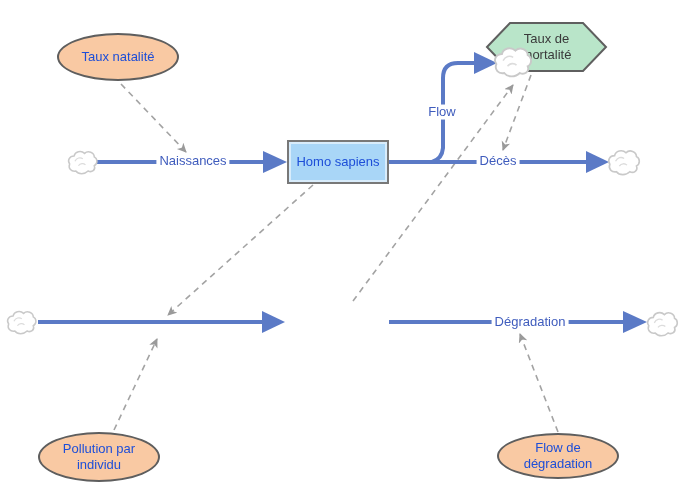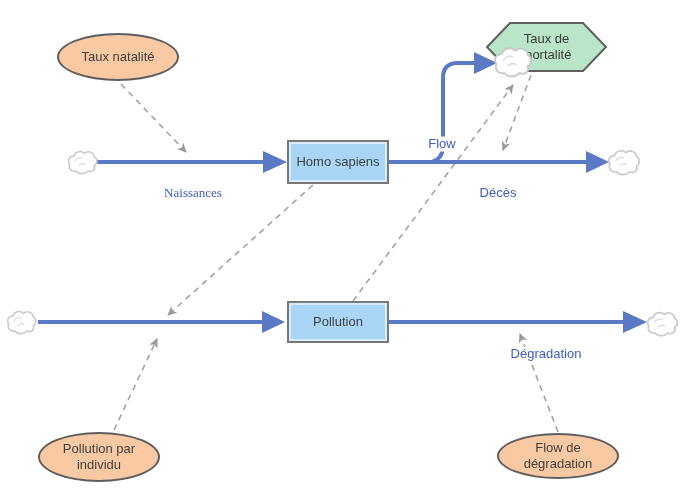--- a/index.html
+++ b/index.html
@@ -6,41 +6,41 @@
   body{
     width:685px;height:504px;position:relative;background:#ffffff;
     font-family:"Liberation Sans", sans-serif;overflow:hidden;
   }
   #canvas{position:relative;width:685px;height:504px;}
   svg.layer{position:absolute;left:0;top:0;pointer-events:none;}
   svg.layer .hit{pointer-events:all;}
 
   
   .node{position:absolute;display:flex;align-items:center;justify-content:center;
-        box-sizing:border-box;text-align:center;color:#404040;font-size:13px;}
+        box-sizing:border-box;text-align:center;color:#1d4ed8;font-size:13px;}
   .stock{
     background:#a9d6f7;border:2px solid #787878;
     box-shadow:inset 0 0 0 2px rgba(255,255,255,.55);
   }
   .variable{
     background:#f9c9a3;border:2px solid #5e5e5e;border-radius:50%;
   }
   .hex-text{position:absolute;display:flex;align-items:center;justify-content:center;
         text-align:center;color:#3a3a3a;font-size:13px;line-height:1.25;}
   .hex-text span{width:68px;}
 
   .node-label{line-height:1.2;}
   .w-narrow span{display:inline-block;width:92px;}
   .w-taux span{display:inline-block;width:84px;}
 
   
   .flow-label{
     position:absolute;transform:translate(-50%,-50%);
     color:#3f5cbd;font-size:13px;background:#ffffff;padding:0 3px;
-    white-space:nowrap;z-index:30;line-height:1.15;margin-top:32px;
+    white-space:nowrap;z-index:30;line-height:1.15;
   }
   .flow-label.wrap{white-space:normal;width:62px;text-align:center;}
 
   .shape-z{z-index:20;}
   .clouds-z{z-index:40;}
   .lines-z{z-index:10;}
 </style>
 </head>
 <body>
 
@@ -75,44 +75,41 @@
     <path class="hit" d="M389,322 L624,322" stroke="#5b7ac6" stroke-width="4" fill="none"></path>
     <polygon points="647,322 623,311 623,333" fill="#5b7ac6"></polygon>
 
     <polygon class="hit" points="487,47 510,23 583,23 606,47 583,71 510,71" fill="#b9e5c9" stroke="#5f5f5f" stroke-width="2"></polygon>
   </svg>
 
   <div class="node stock shape-z" style="left:287px;top:140px;width:102px;height:44px;">
     <span class="node-label">Homo sapiens</span>
   </div>
 
-  <div class="node stock shape-z" style="left:287px;top:301px;width:102px;height:42px;">
-    <span class="node-label">Pollution</span>
-  </div>
 
   <div class="node variable shape-z" style="left:57px;top:33px;width:122px;height:48px;">
     <span class="node-label">Taux natalité</span>
   </div>
 
   <div class="node variable w-narrow shape-z" style="left:38px;top:432px;width:122px;height:50px;align-items:center;">
     <span class="node-label">Pollution par individu</span>
   </div>
 
   <div class="node variable w-taux shape-z" style="left:497px;top:433px;width:122px;height:46px;">
     <span class="node-label">Flow de dégradation</span>
   </div>
 
   <div class="hex-text shape-z" style="left:486px;top:22px;width:121px;height:50px;z-index:20;">
     <span>Taux de mortalité</span>
   </div>
 
-  <div class="flow-label" style="left:193px;top:161px;font-family:Liberation Serif, serif;">Naissances</div>
+  <div class="flow-label" style="left:193px;top:161px;">Naissances</div>
   <div class="flow-label" style="left:498px;top:161px;">Décès</div>
   <div class="flow-label" style="left:442px;top:112px;">Flow</div>
-  <div class="flow-label" style="left:546px;top:322px;">Dégradation</div>
+  <div class="flow-label" style="left:530px;top:322px;">Dégradation</div>
 
   <svg class="layer clouds-z" width="685" height="504" viewBox="0 0 685 504">
     <defs>
       <g id="cloud">
         <path d="M10,25 C5,26 1,22 3,17 C0,13 3,8 8,8 C9,3 16,1 20,5 C24,1 31,4 31,9 C35,11 35,17 31,19 C33,24 28,27 24,25 C20,29 13,29 10,25 Z" fill="#ffffff" stroke="#c9c9c9" stroke-width="1.7"></path>
         <path d="M9,14 C11,10 15,9 18,11" fill="none" stroke="#dcdcdc" stroke-width="1.4"></path>
         <path d="M13,19 C15,16 19,16 21,18" fill="none" stroke="#dcdcdc" stroke-width="1.4"></path>
       </g>
     </defs>
     <use href="#cloud" transform="translate(67,149) scale(0.88)"></use>

